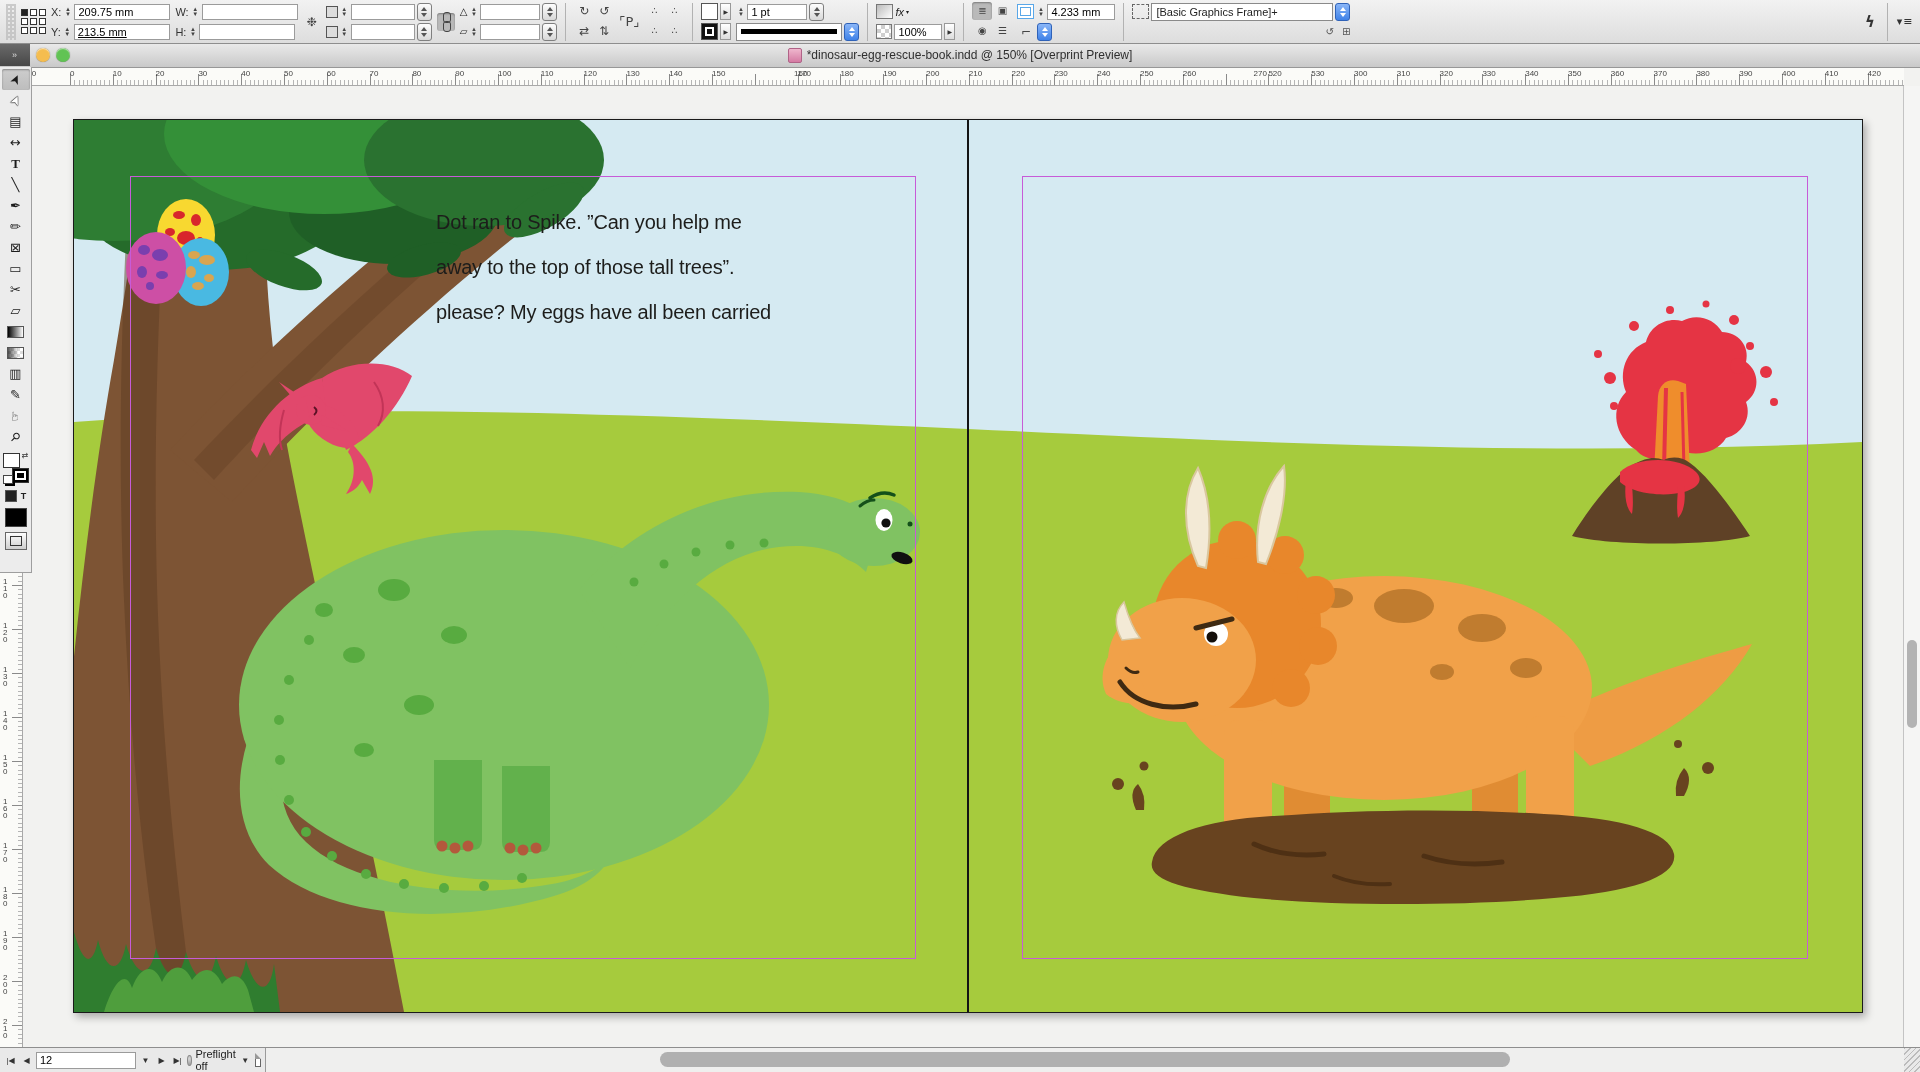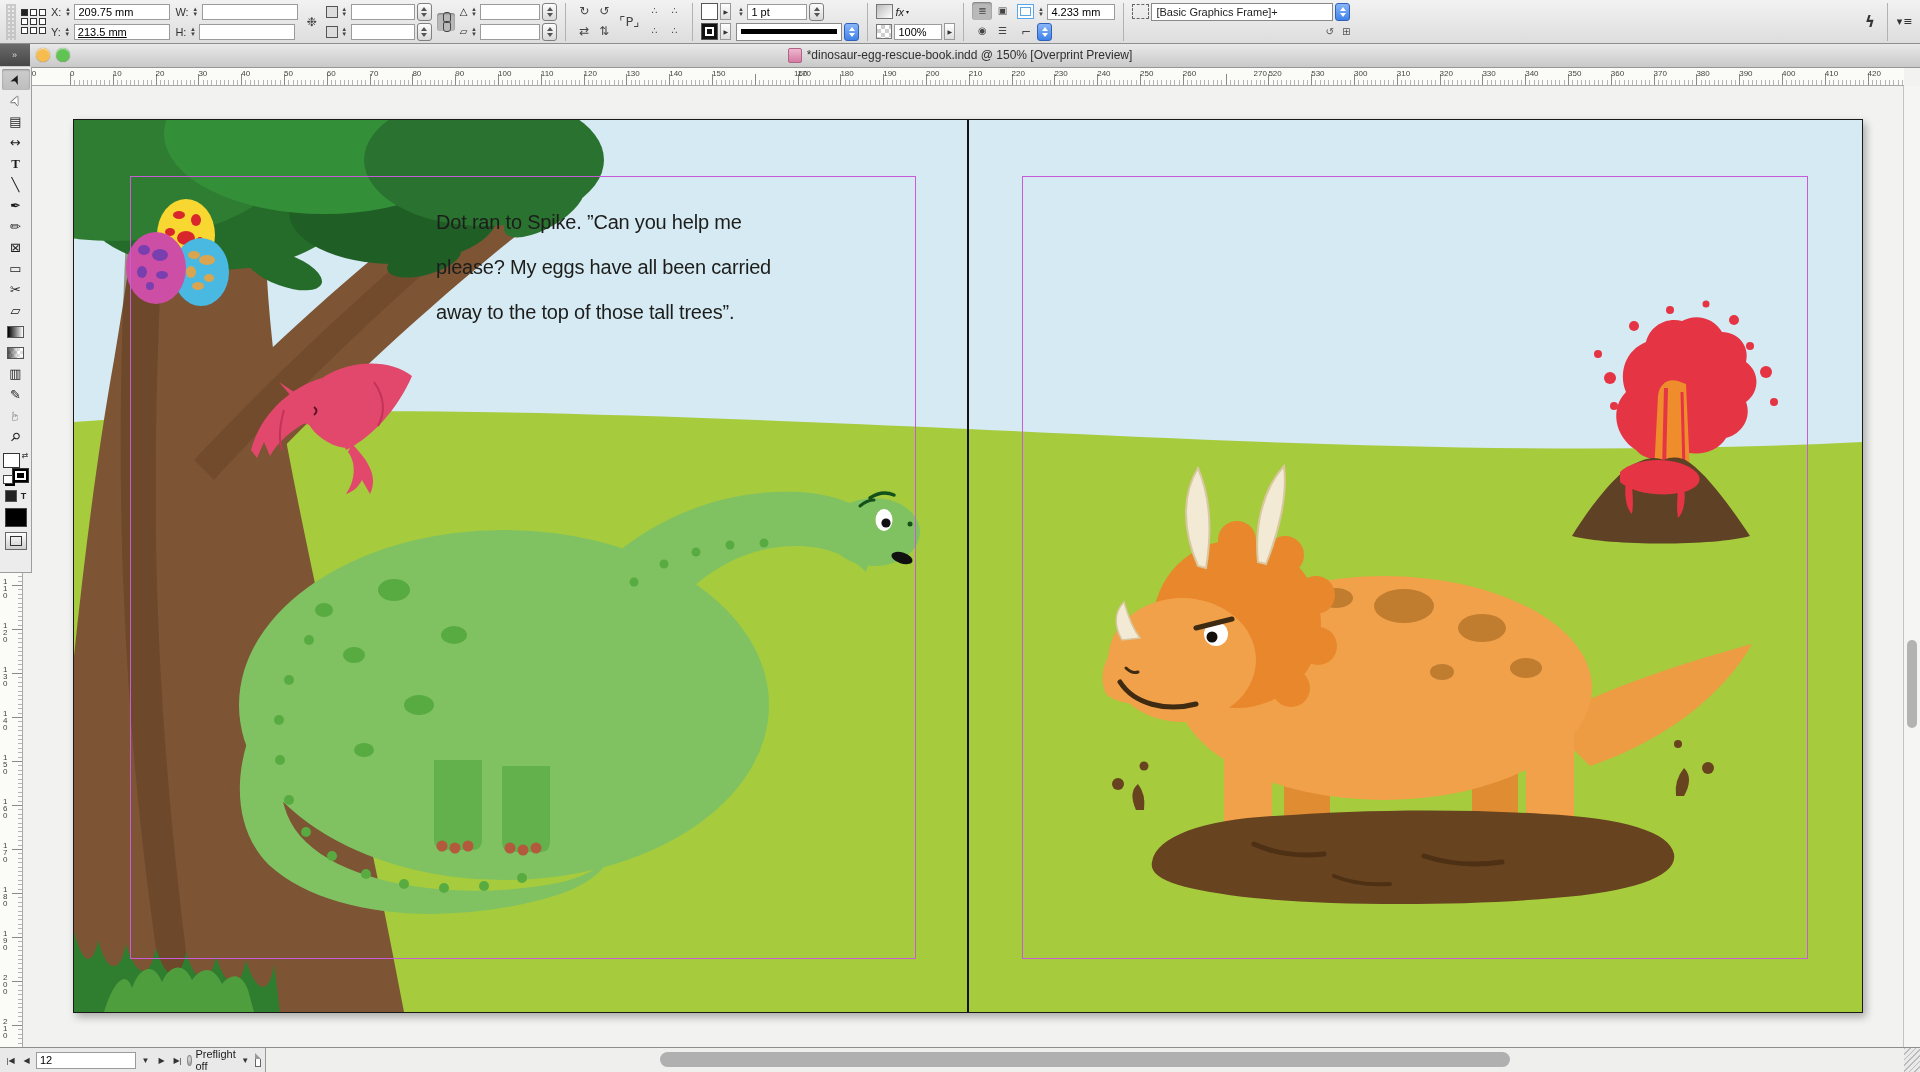--- a/index.html
+++ b/index.html
@@ -611,22 +611,22 @@
           </g>
         </g>
       </svg>
 
       <div class="guide" id="guide-left" data-name="margin-guide-left-page"></div>
       <div class="guide" id="guide-right" data-name="margin-guide-right-page"></div>
       <div id="spine" data-name="spread-spine"></div>
 
       <div class="textframe" id="text-left" data-name="left-page-text-frame">
           <div class="tline" data-name="story-line">Dot ran to Spike. ”Can you help me</div>
+          <div class="tline" data-name="story-line">away to the top of those tall trees”.</div>
           <div class="tline" data-name="story-line">please? My eggs have all been carried</div>
-          <div class="tline" data-name="story-line">away to the top of those tall trees”.</div>
         </div>
     </div>
   </div>
 
   <div id="tools-panel" data-name="tools-panel">
     <div id="tool-list" style="display:flex;flex-direction:column;align-items:center;">
         <div class="tool active" data-name="selection-tool">
           <span class="tglyph" data-name="selection-tool-icon">➤</span>
         </div>
         <div class="tool" data-name="direct-selection-tool">

